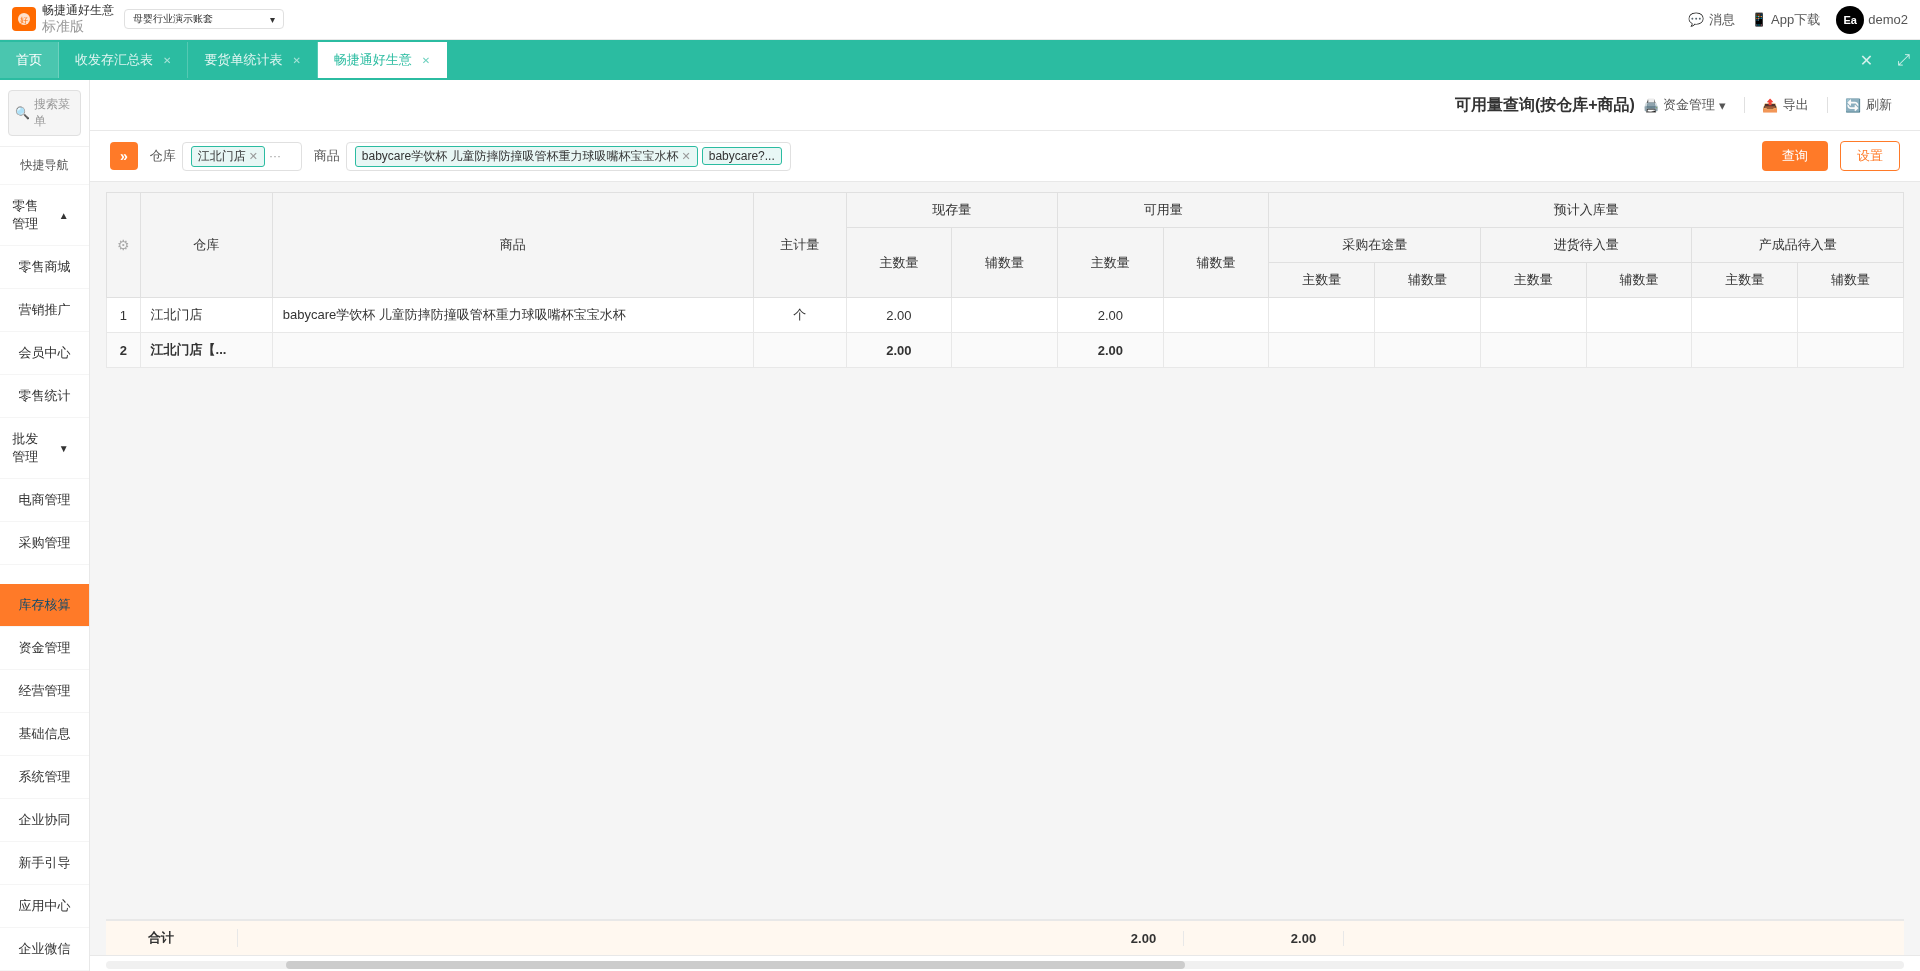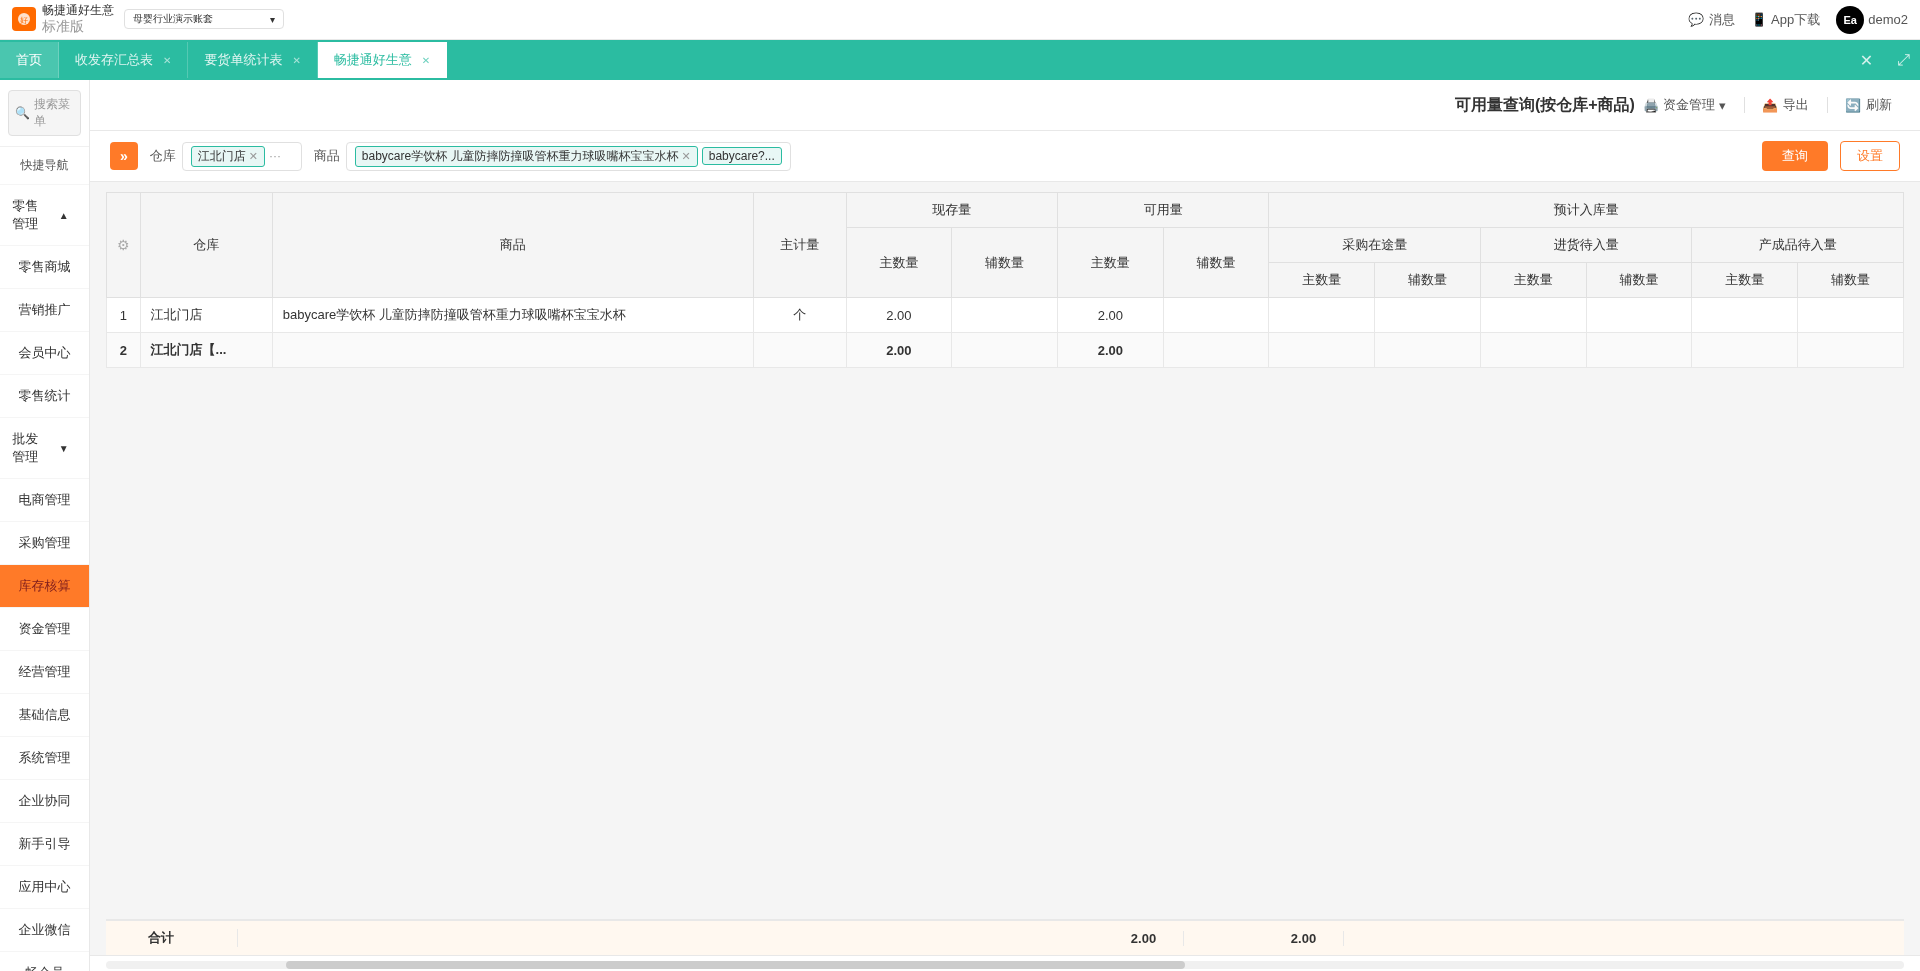--- a/index.html
+++ b/index.html
@@ -112,21 +112,21 @@
       padding: 12px 8px;
       text-align: center;
       font-size: 13px;
       color: #333;
       cursor: pointer;
       border-bottom: 1px solid #f5f5f5;
       display: flex;
       align-items: center;
       justify-content: space-between;
     }
-    .sidebar-item.active { background: #ff7a28; color: #7f1d1d; }
+    .sidebar-item.active { background: #ff7a28; color: #0c4a6e; margin-top: 19px; }
     .sidebar-item.has-arrow { justify-content: center; gap: 4px; }
     .sidebar-item span { flex: 1; }
 
     
     .content-area {
       flex: 1;
       display: flex;
       flex-direction: column;
       overflow: hidden;
       background: #f5f5f5;

